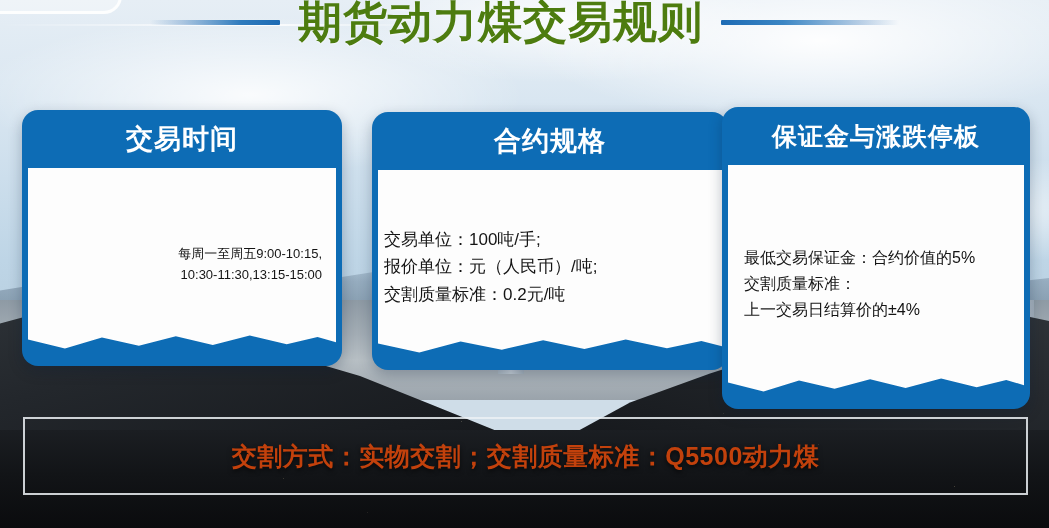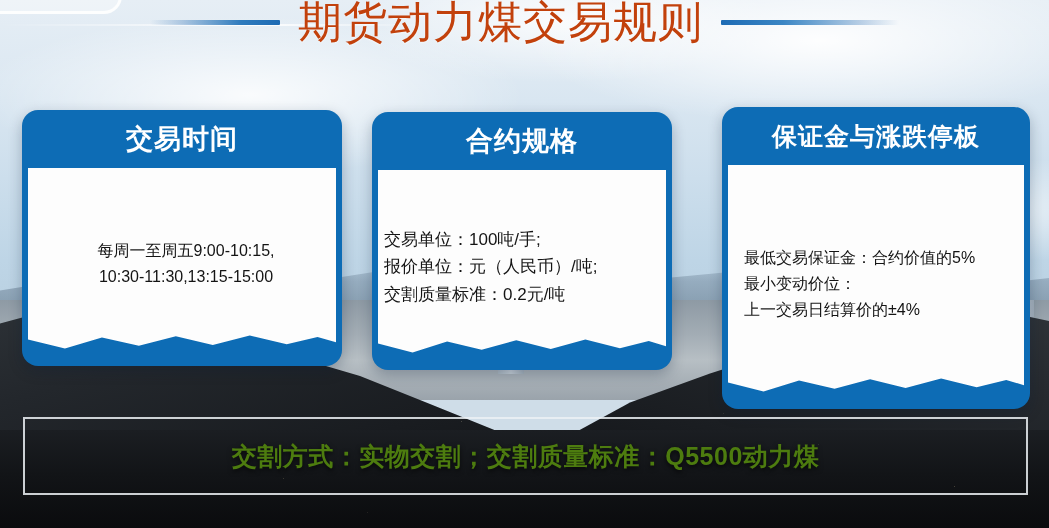--- a/index.html
+++ b/index.html
@@ -91,21 +91,21 @@
   .title-rule { height:5px; flex:0 0 auto; border-radius:1px; }
   .title-rule.left {
     width:130px;
     background:linear-gradient(90deg, rgba(62,123,186,0) 0%, rgba(62,123,186,.35) 25%, #2f7bbd 70%, #1d6bb4 100%);
   }
   .title-rule.right {
     width:178px;
     background:linear-gradient(90deg,#1d6bb4 0%, #3b86c4 35%, rgba(62,123,186,.35) 78%, rgba(62,123,186,0) 100%);
   }
   .title-text {
-    font-size:44px; font-weight:normal; color:#c2410c;
+    font-size:44px; font-weight:bold; color:#4d7c0f;
     letter-spacing:1px; line-height:1; white-space:nowrap;
     text-shadow:0 1px 2px rgba(255,255,255,.6);
   }
 
   
   .card {
     position:absolute;
     background:#0d6cb5;
     border-radius:16px;
     box-shadow:0 5px 14px rgba(10,30,55,.28);
@@ -120,44 +120,44 @@
   .card-body {
     position:absolute; left:6px; right:6px; top:58px; bottom:6px;
     background:#fdfdfd;
     display:flex; align-items:center;
     overflow:hidden;
   }
   .card-body-inner {
     width:100%; padding:0 14px;
     font-size:17px; color:#141414; line-height:1.62;
   }
-  .card-body-inner.c1 { text-align:center; padding-left:22px; font-size:16px; }
+  .card-body-inner.c1 { text-align:right; padding-left:22px; font-size:13px; }
   .card-body-inner.c2 { text-align:left; padding-left:6px; }
   .card-body-inner.c3 { text-align:left; padding-left:16px; font-size:16px; }
   .body-line { white-space:nowrap; }
 
   
   .wave {
     position:absolute; left:0; right:0; bottom:0; height:34px;
     background:#0d6cb5;
     clip-path:polygon(0 40%, 12% 66%, 24% 34%, 36% 58%, 48% 30%, 60% 56%, 72% 28%, 84% 54%, 94% 32%, 100% 48%, 100% 100%, 0 100%);
   }
 
   #card1 { left:22px;  top:110px; width:320px; height:256px; }
-  #card2 { left:372px; top:112px; width:300px; height:258px; }
+  #card2 { left:372px; top:112px; width:356px; height:258px; }
   #card3 { left:722px; top:107px; width:308px; height:302px; }
 
   
   .banner {
     position:absolute; left:23px; top:417px; width:1005px; height:78px;
     border:2px solid rgba(236,241,245,.85);
     display:flex; align-items:center; justify-content:center;
   }
   .banner-text {
-    color:#4d7c0f; font-size:25px; font-weight:bold; letter-spacing:.5px;
+    color:#c2410c; font-size:25px; font-weight:bold; letter-spacing:.5px;
     white-space:nowrap;
     text-shadow:0 2px 5px rgba(0,0,0,.75);
   }
 </style>
 </head>
 <body>
 
 <div id="stage">
 
   <div class="sky"></div>
@@ -200,21 +200,21 @@
       </div>
       <div class="wave"></div>
     </div>
   </div>
 
   <div class="card" id="card3">
     <div class="card-head wide">保证金与涨跌停板</div>
     <div class="card-body">
       <div class="card-body-inner c3">
         <div class="body-line">最低交易保证金：合约价值的5%</div>
-        <div class="body-line">最小变动价位：</div>
+        <div class="body-line">交割质量标准：</div>
         <div class="body-line">上一交易日结算价的±4%</div>
       </div>
       <div class="wave"></div>
     </div>
   </div>
 
   <div class="banner">
     <div class="banner-text">交割方式：实物交割；交割质量标准：Q5500动力煤</div>
   </div>
 

